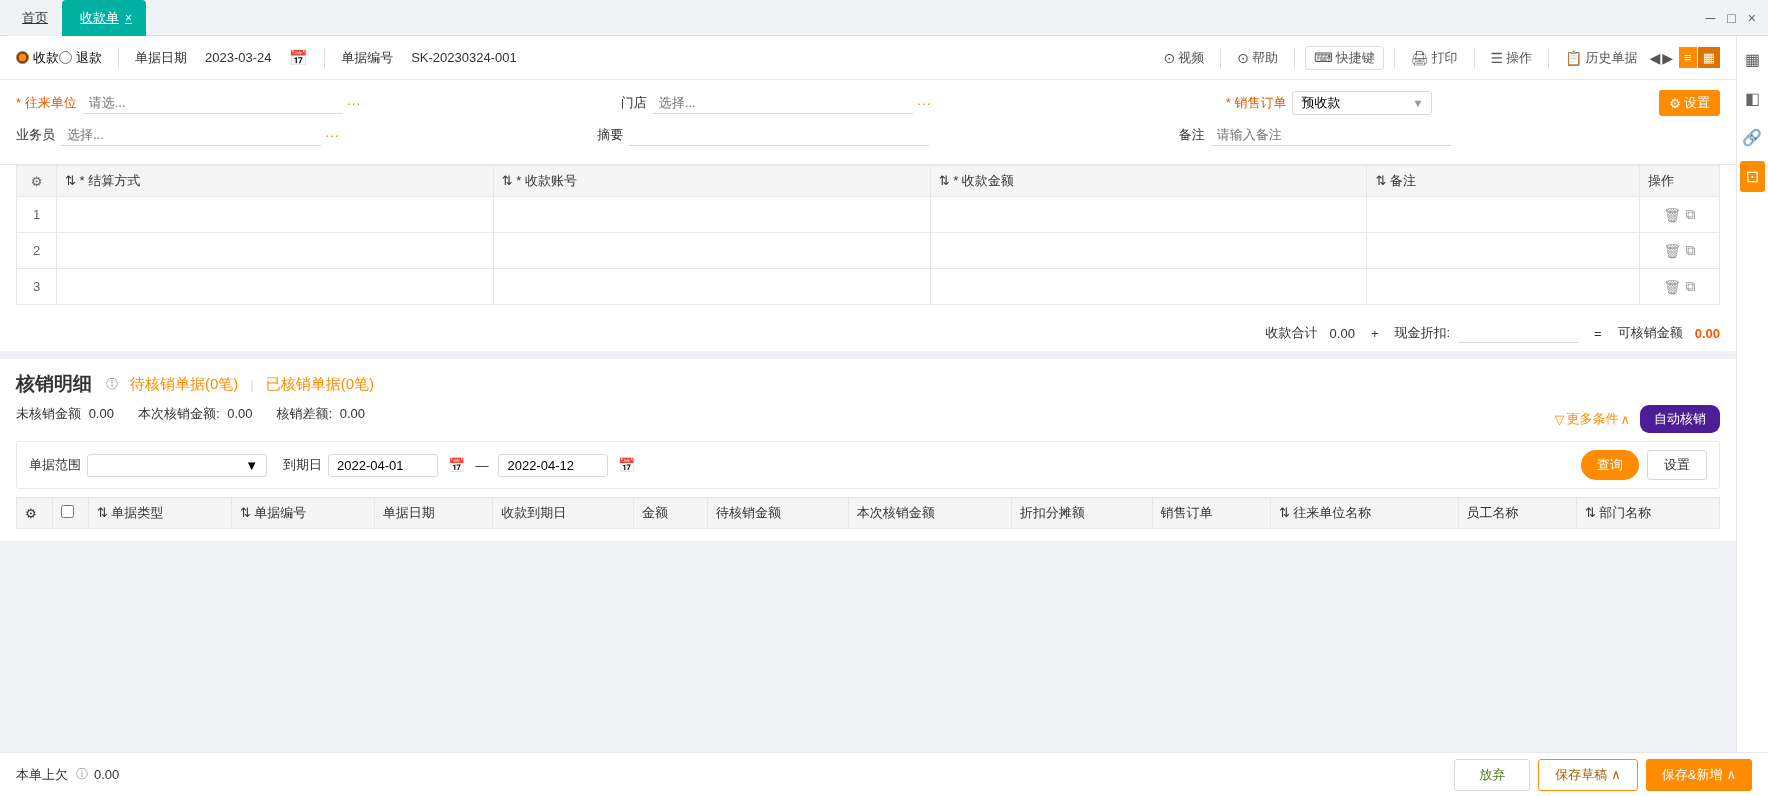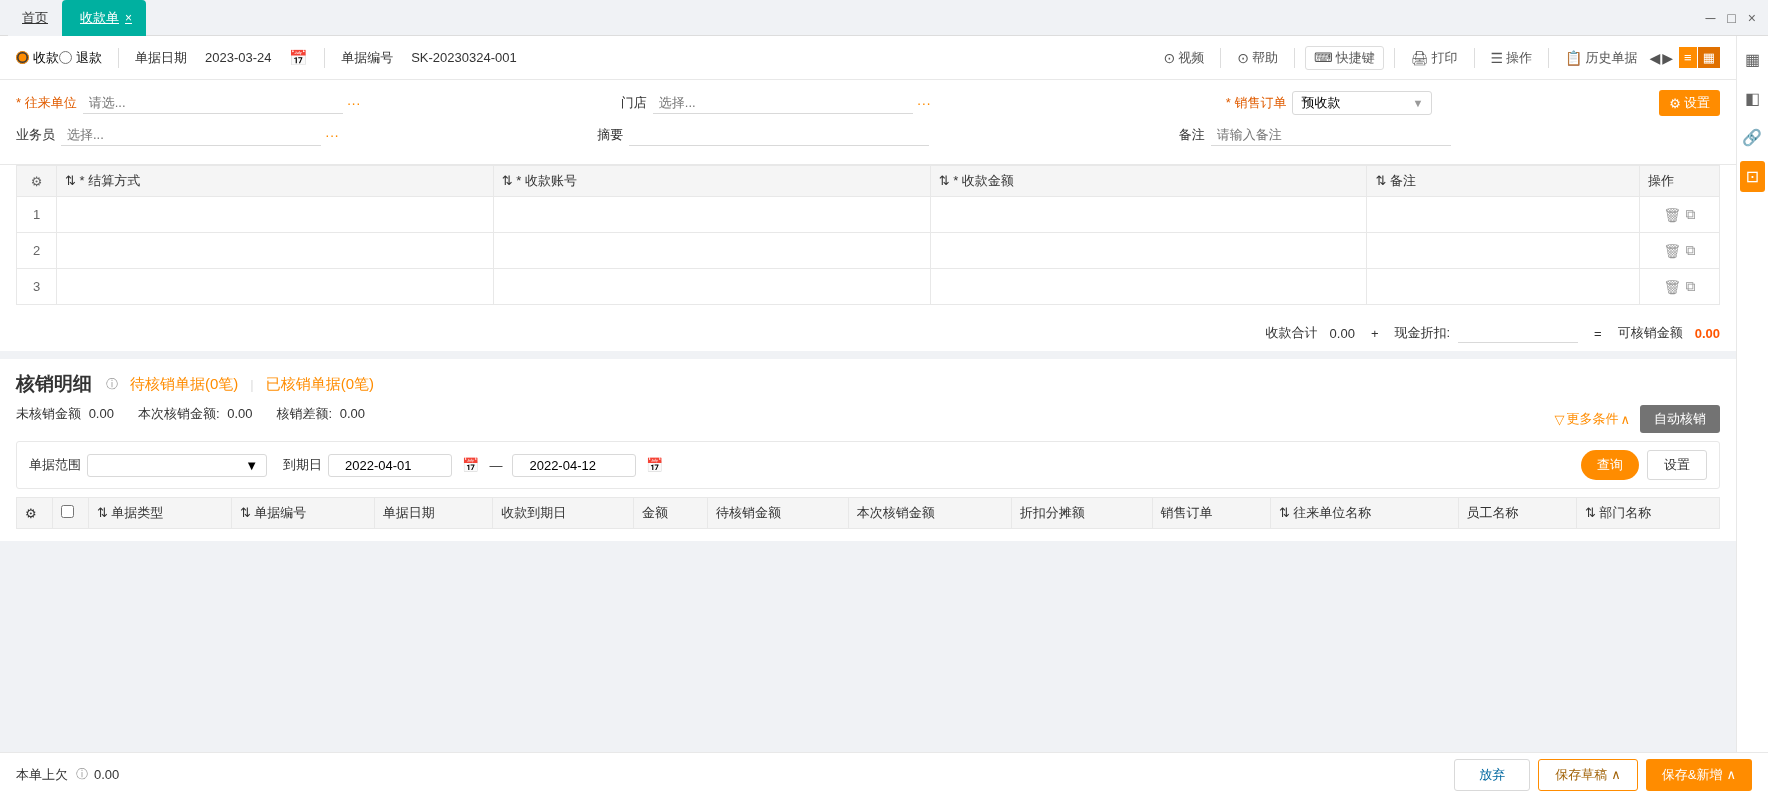--- a/index.html
+++ b/index.html
@@ -87,31 +87,31 @@
     .summary-input { border: none; border-bottom: 1px solid #d9d9d9; outline: none; width: 80px; padding: 2px 4px; }
 
     
     .hexiao-section { background: #fff; margin-top: 8px; padding: 12px 16px; }
     .hexiao-title-row { display: flex; align-items: center; gap: 12px; margin-bottom: 8px; }
     .hexiao-title { font-size: 19px; font-weight: bold; color: #333; }
     .hexiao-tab { color: #ff8c00; cursor: pointer; font-size: 15px; }
     .hexiao-stats { display: flex; gap: 24px; margin-bottom: 10px; color: #333; }
     .hexiao-stats span { }
     .more-conditions { color: #ff8c00; cursor: pointer; display: flex; align-items: center; gap: 2px; font-size: 12px; }
-    .auto-offset-btn { background: #737373; color: #fff; border: none; border-radius: 3px; padding: 5px 14px; cursor: pointer; font-size: 13px; }
+    .auto-offset-btn { background: #4c1d95; color: #fff; border: none; border-radius: 9px; padding: 5px 14px; cursor: pointer; font-size: 13px; }
 
     
     .filter-row { display: flex; align-items: center; gap: 16px; padding: 8px 0; background: #fff; border: 1px solid #e8e8e8; padding: 8px 12px; border-radius: 3px; margin-bottom: 8px; }
     .filter-field { display: flex; align-items: center; gap: 6px; }
     .filter-label { color: #333; white-space: nowrap; }
     .filter-select {
       display: flex; align-items: center; border: 1px solid #d9d9d9; border-radius: 3px;
       padding: 3px 8px; min-width: 180px; background: #fff; cursor: pointer; justify-content: space-between; font-size: 13px;
     }
-    .filter-date-input { border: 1px solid #d9d9d9; border-radius: 3px; padding: 3px 16px; outline: none; font-size: 13px; width: 124px; }
+    .filter-date-input { border: 1px solid #d9d9d9; border-radius: 3px; padding: 3px 8px; outline: none; font-size: 13px; width: 110px; }
     .cal-icon { color: #999; cursor: pointer; font-size: 14px; margin-left: 4px; }
     .date-sep { color: #333; }
     .filter-right { margin-left: auto; display: flex; gap: 8px; }
     .query-btn { background: #ff8c00; color: #fff; border: none; border-radius: 15px; padding: 5px 16px; cursor: pointer; font-size: 13px; }
     .set-btn { background: #fff; color: #333; border: 1px solid #d9d9d9; border-radius: 3px; padding: 5px 16px; cursor: pointer; font-size: 13px; }
 
     
     .detail-table { width: 100%; border-collapse: collapse; }
     .detail-table th {
       background: #f5f5f5; border: 1px solid #e8e8e8; padding: 6px 8px;
@@ -119,21 +119,21 @@
     }
 
     
     .bottom-bar {
       position: fixed; bottom: 0; left: 0; right: 0; height: 44px;
       background: #fff; border-top: 1px solid #e8e8e8;
       display: flex; align-items: center; padding: 0 16px; gap: 12px;
     }
     .bottom-left { display: flex; align-items: center; gap: 6px; color: #333; }
     .bottom-right { margin-left: auto; display: flex; gap: 8px; }
-    .btn-abandon { background: #fff; color: #0369a1; border: 1px solid #d9d9d9; border-radius: 3px; padding: 6px 24px; cursor: pointer; font-size: 13px; }
+    .btn-abandon { background: #fff; color: #4d7c0f; border: 1px solid #d9d9d9; border-radius: 3px; padding: 6px 24px; cursor: pointer; font-size: 13px; }
     .btn-save-draft { background: #fff; color: #a16207; border: 1px solid #ff8c00; border-radius: 3px; padding: 6px 16px; cursor: pointer; font-size: 13px; display: flex; align-items: center; gap: 4px; }
     .btn-save-new { background: #ff8c00; color: #fff; border: none; border-radius: 3px; padding: 6px 16px; cursor: pointer; font-size: 13px; display: flex; align-items: center; gap: 4px; }
 
     
     .right-sidebar {
       position: fixed; right: 0; top: 36px; bottom: 44px; width: 32px;
       background: #fff; border-left: 1px solid #e8e8e8; display: flex; flex-direction: column; align-items: center; padding-top: 8px; gap: 8px;
     }
     .sidebar-icon { cursor: pointer; color: #666; font-size: 16px; padding: 6px; }
 

